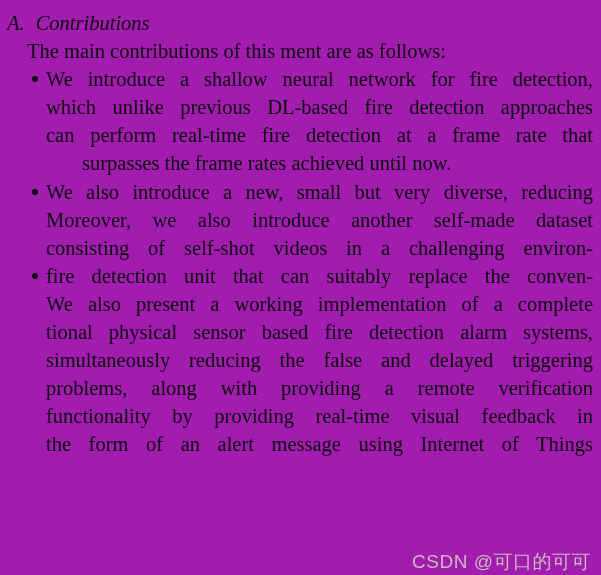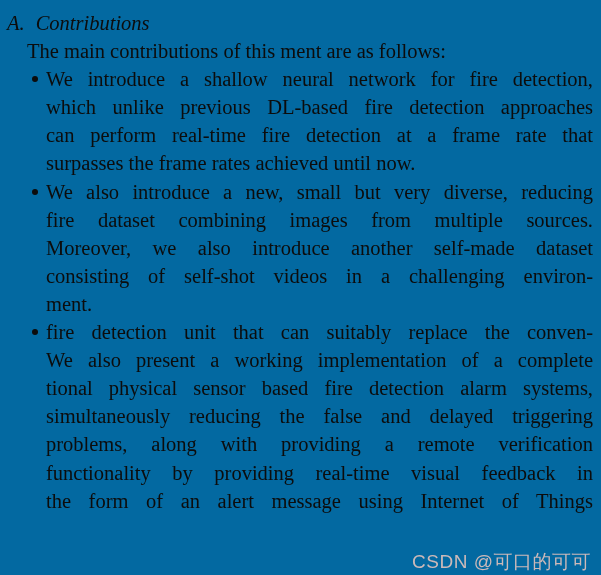--- a/index.html
+++ b/index.html
@@ -37,55 +37,54 @@
     background: #0c0c0c;
   }
   .line {
     text-align: justify;
     text-align-last: justify;
     white-space: normal;
   }
   .line.last {
     text-align: right;
     text-align-last: left;
+    margin-left: 36px;
   }
   .watermark {
     position: absolute;
     right: 10px;
     bottom: 4px;
     font-family: "Liberation Sans", "DejaVu Sans", sans-serif;
     font-size: 19px;
     line-height: 1;
     letter-spacing: 0.5px;
   }
 </style>
 </head>
 <body>
 
-<div class="page" style="background: #0369a1; color: rgb(12, 12, 12);">
+<div class="page" style="background: #a21caf; color: rgb(12, 12, 12);">
   <div class="heading"><span class="h-label">A.</span><span class="h-title">Contributions</span></div>
   <div class="intro">The main contributions of this ment are as follows:</div>
   <div class="bullets">
       <div class="bullet">
         <span class="dot"></span>
         <div class="lines">
           <div class="line">We introduce a shallow neural network for fire detection,</div>
           <div class="line">which unlike previous DL-based fire detection approaches</div>
           <div class="line">can perform real-time fire detection at a frame rate that</div>
           <div class="line last">surpasses the frame rates achieved until now.</div>
         </div>
       </div>
       <div class="bullet">
         <span class="dot"></span>
         <div class="lines">
           <div class="line">We also introduce a new, small but very diverse, reducing</div>
-          <div class="line">fire dataset combining images from multiple sources.</div>
           <div class="line">Moreover, we also introduce another self-made dataset</div>
           <div class="line">consisting of self-shot videos in a challenging environ-</div>
-          <div class="line last">ment.</div>
         </div>
       </div>
       <div class="bullet">
         <span class="dot"></span>
         <div class="lines">
           <div class="line">fire detection unit that can suitably replace the conven-</div>
           <div class="line">We also present a working implementation of a complete</div>
           <div class="line">tional physical sensor based fire detection alarm systems,</div>
           <div class="line">simultaneously reducing the false and delayed triggering</div>
           <div class="line">problems, along with providing a remote verification</div>

